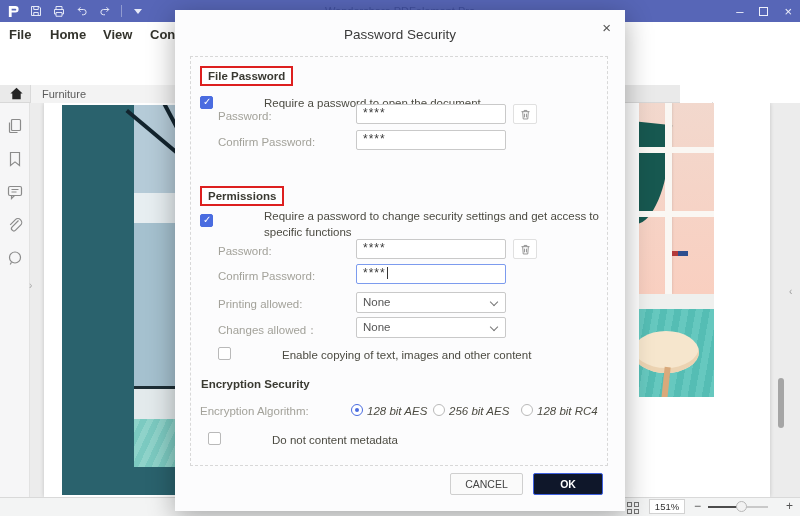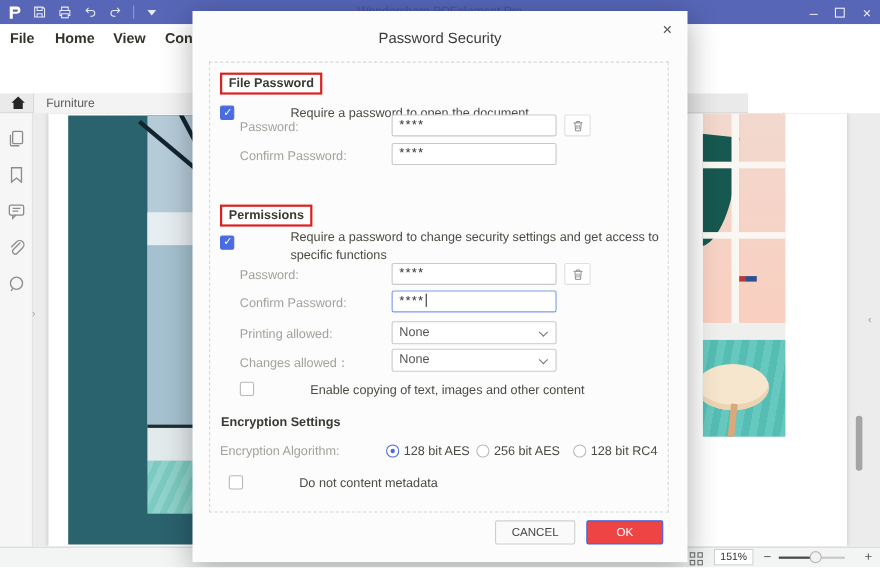--- a/index.html
+++ b/index.html
@@ -96,24 +96,24 @@
   .pw-input.focused .caret { display:inline-block; width:1px; height:12px; background:#333; vertical-align:-2px; margin-left:1px; }
   .trash-btn { position:absolute; left:322px; width:24px; height:20px; background:#fff; border:1px solid #e0e0e0; border-radius:2px; display:flex; align-items:center; justify-content:center; color:#8a8a8a; }
   .select { position:absolute; left:165px; width:150px; height:21px; background:#fff; border:1px solid #c9c9c9; border-radius:2px; font-size:11.5px; color:#555; padding:3px 6px 0; }
   .chev { display:inline-block; width:6px; height:6px; border-right:1.5px solid #777; border-bottom:1.5px solid #777; }
   .chev.down { transform:rotate(45deg); }
   .chev.up { transform:rotate(-135deg); }
   .select .chev { position:absolute; right:8px; top:6px; }
   .radio { position:absolute; width:12px; height:12px; border:1px solid #b9b9b9; border-radius:50%; background:#fff; }
   .radio.selected { border-color:#4a6ce0; }
   .radio.selected::after { content:""; position:absolute; left:3px; top:3px; width:4px; height:4px; border-radius:50%; background:#4a6ce0; }
-  .radio-label { position:absolute; font-size:11.5px; color:#4c4b42; }
+  .radio-label { position:absolute; font-size:11.5px; color:#4c4b42;font-style:italic; }
   .btn { position:absolute; top:463px; height:22px; font-size:10.5px; text-align:center; line-height:21px; border-radius:2px; cursor:default; }
   .btn.cancel { left:275px; width:73px; background:#fafafa; border:1px solid #cfcfcf; color:#444; }
-  .btn.ok { left:358px; width:70px; background:#ef4444; border:1px solid #3f61e0; color:#fff; }
+  .btn.ok { left:358px; width:70px; background:#0f172a; border:1px solid #3f61e0; color:#fff;font-weight:bold; }
 </style>
 </head>
 <body>
 
 <div id="app">
 
   <div class="titlebar">
     <div class="tb-left">
       <span class="tb-icon">
         <svg width="13" height="13" viewBox="0 0 14 14">
@@ -338,21 +338,21 @@
 
       <span class="fld-label" style="top:241px">Printing allowed:</span>
       <div class="select" style="top:235px"><span>None</span><span class="chev down"></span></div>
 
       <span class="fld-label" style="top:266px">Changes allowed：</span>
       <div class="select" style="top:260px"><span>None</span><span class="chev down"></span></div>
 
       <span class="cb" style="left:27px; top:290px"></span>
       <span class="cb-label" style="left:45px; top:291px">Enable copying of text, images and other content</span>
 
-      <span class="plain-head" style="top:321px">Encryption Settings</span>
+      <span class="plain-head" style="top:321px">Encryption Security</span>
       <span class="fld-label" style="left:9px; top:348px">Encryption Algorithm:</span>
 
       <span class="radio selected" style="left:160px; top:347px"></span>
       <span class="radio-label" style="left:176px; top:348px">128 bit AES</span>
       <span class="radio" style="left:242px; top:347px"></span>
       <span class="radio-label" style="left:258px; top:348px">256 bit AES</span>
       <span class="radio" style="left:330px; top:347px"></span>
       <span class="radio-label" style="left:346px; top:348px">128 bit RC4</span>
 
       <span class="cb" style="left:17px; top:375px"></span>

